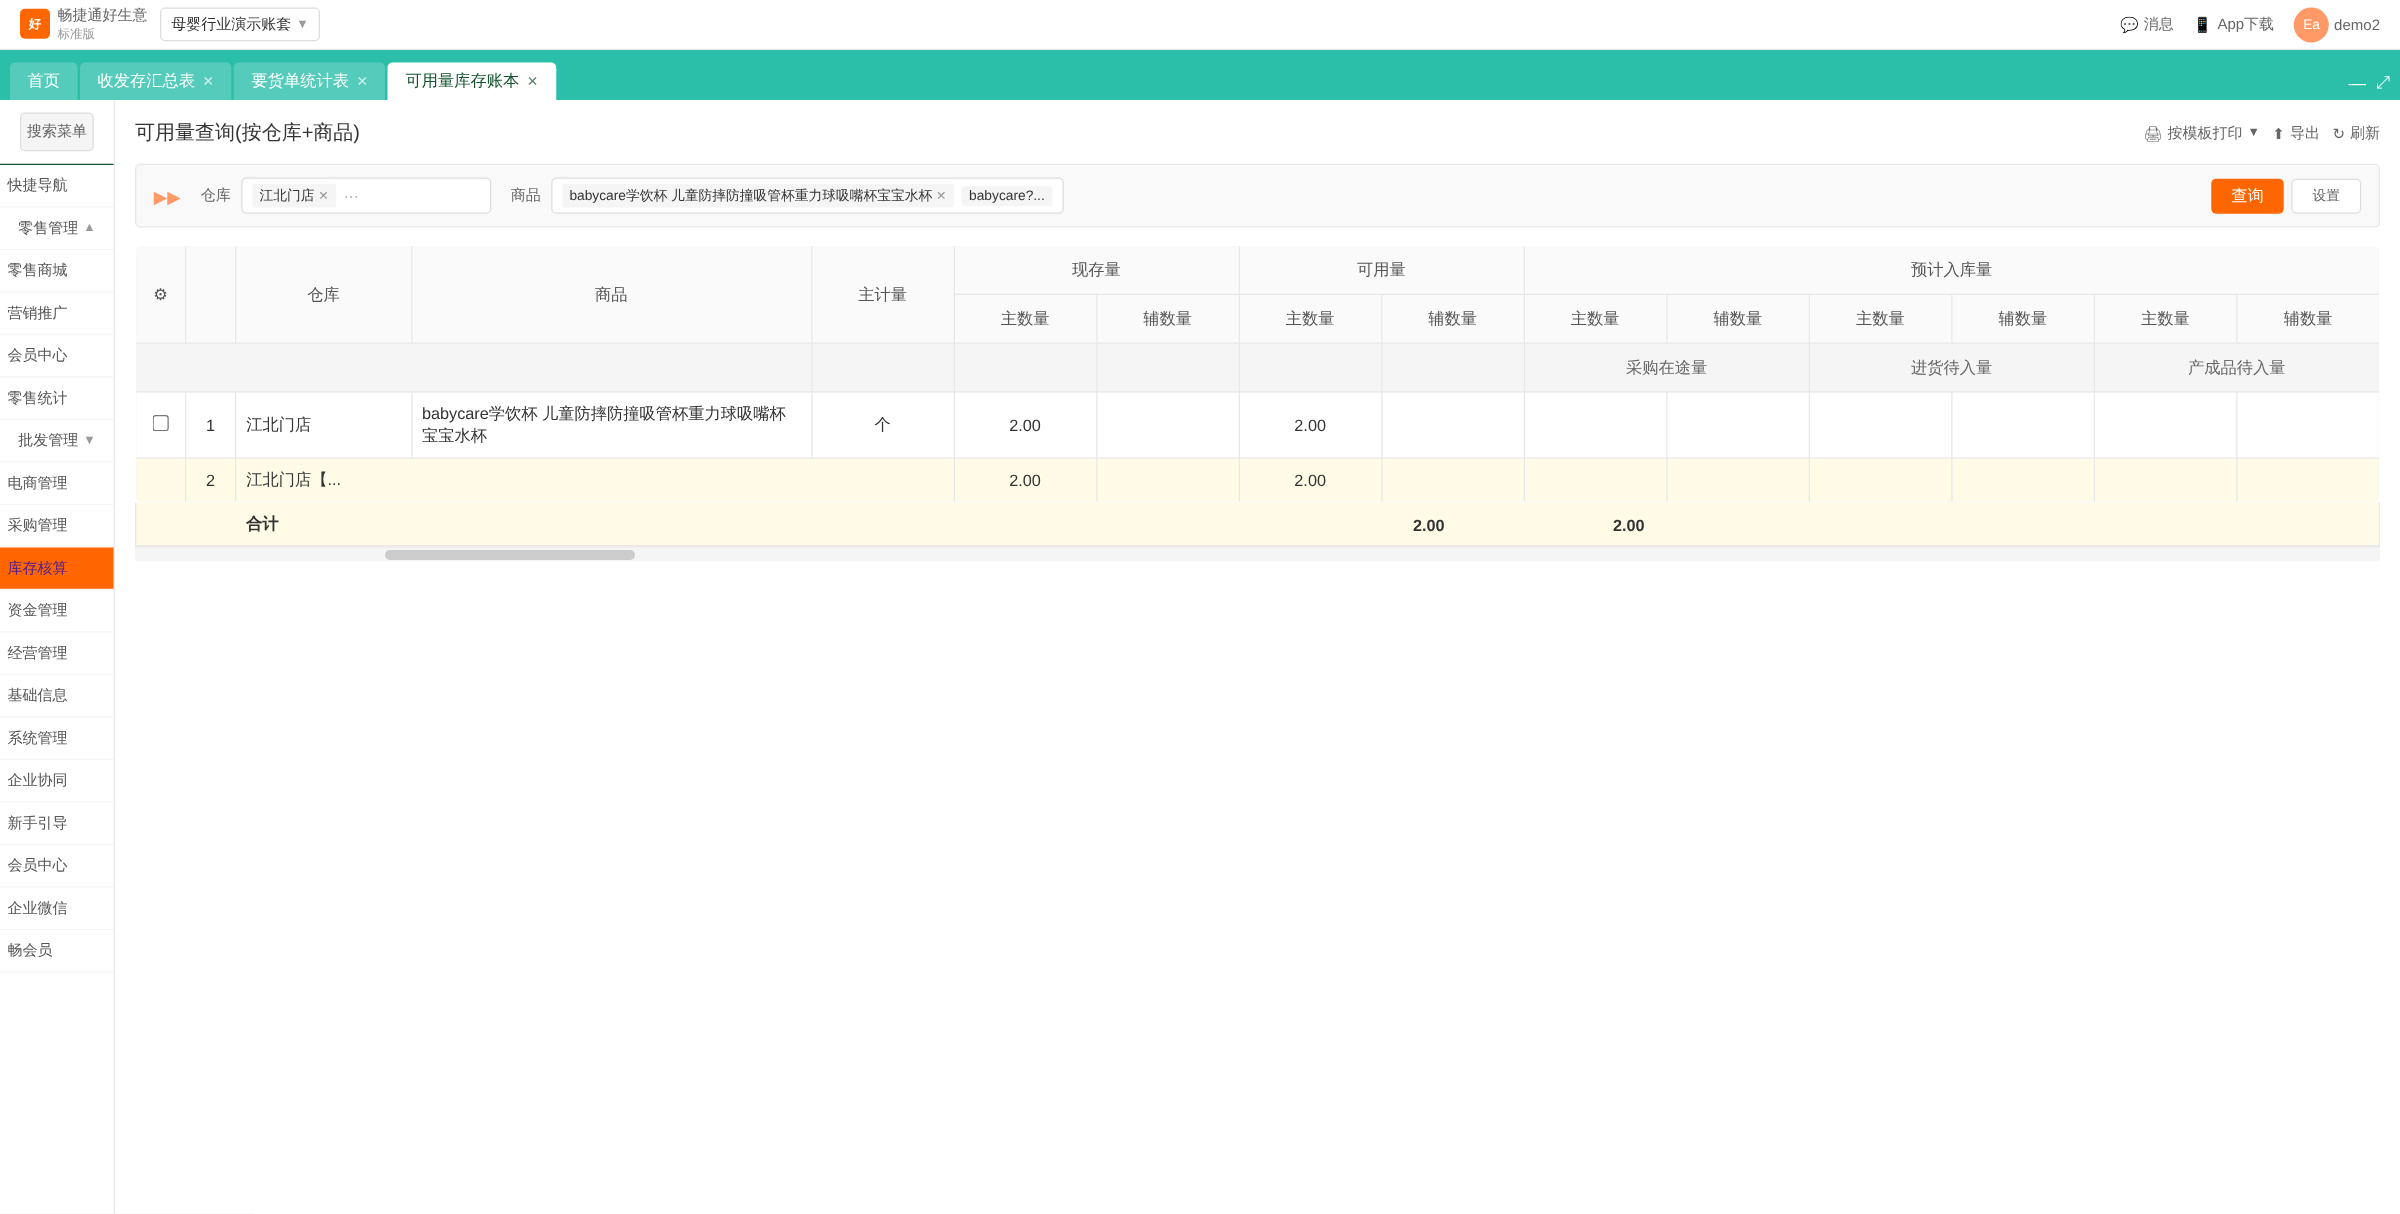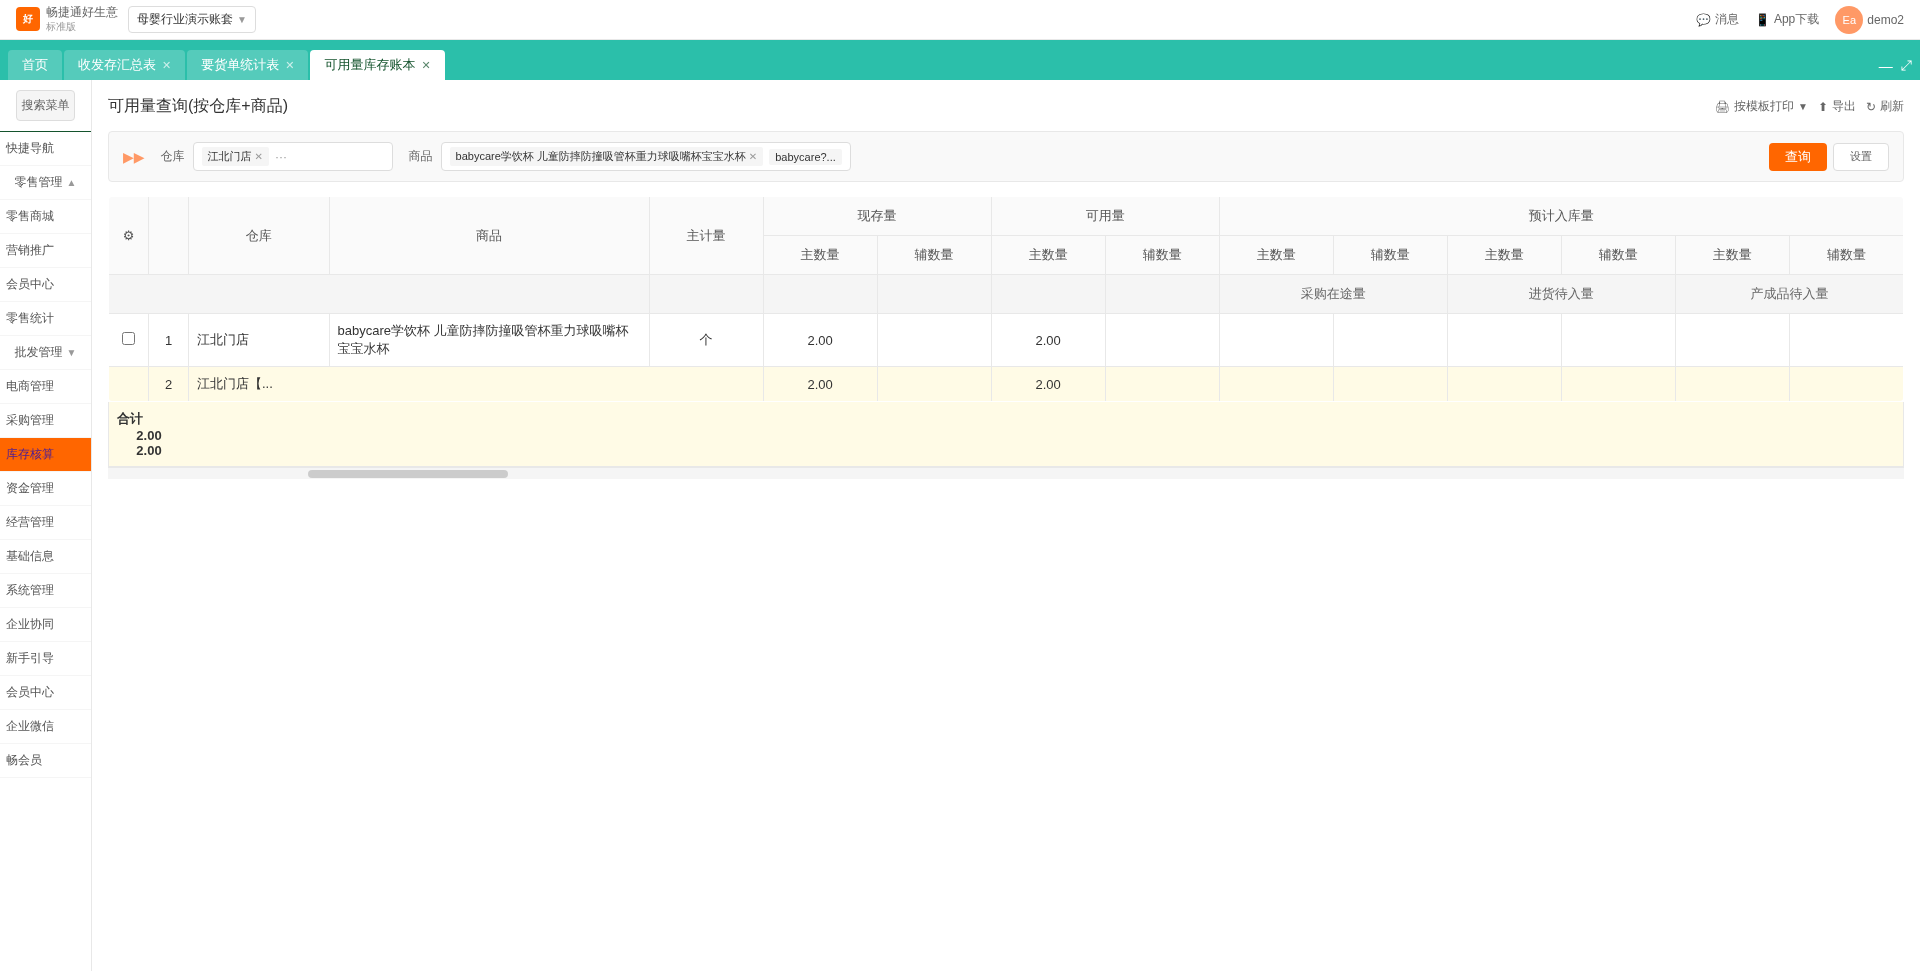--- a/index.html
+++ b/index.html
@@ -467,21 +467,21 @@
             <td></td>
             <td></td>
             <td></td>
             <td></td>
             <td></td>
             <td></td>
           </tr>
         </tbody>
       </table>
 
-      <div style="border:1px solid #e8e8e8; border-top: none; background:#fffbe6; display:flex; align-items:flex-start; padding:8px 0;flex-direction:column;">
+      <div style="border:1px solid #e8e8e8; border-top: none; background:#fffbe6; display:flex; align-items:flex-end; padding:8px 0;">
         <div style="width:40px;"></div>
         <div style="width:40px;"></div>
         <div style="flex:1; padding-left:8px; font-weight:600;">合计</div>
         <div style="width:320px;"></div>
         <div style="width:60px;"></div>
         <div style="width:80px; text-align:center; font-weight:600;">2.00</div>
         <div style="width:80px; text-align:center;"></div>
         <div style="width:80px; text-align:center; font-weight:600;">2.00</div>
         <div style="width:80px; text-align:center;"></div>
         <div style="width:80px; text-align:center;"></div>

